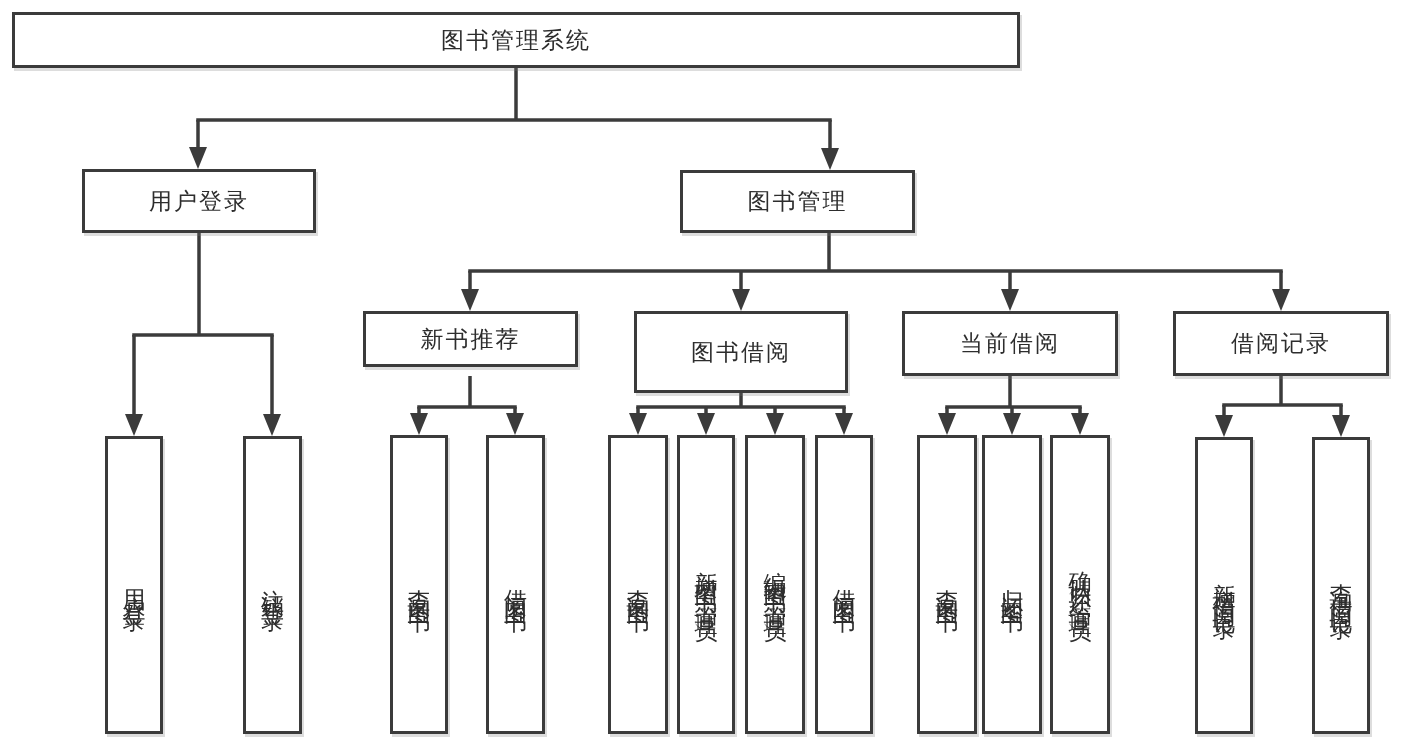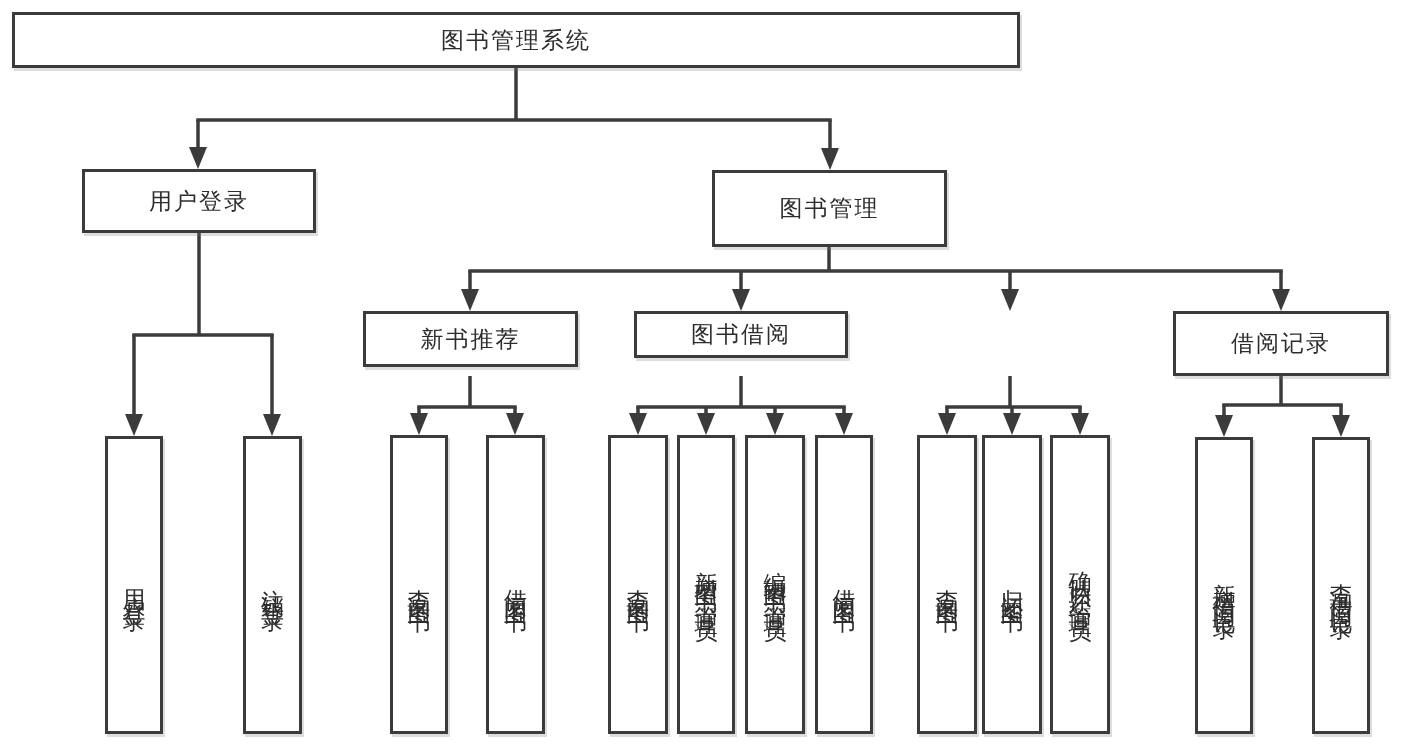--- a/index.html
+++ b/index.html
@@ -136,28 +136,31 @@
         <polygon points="1332,415 1350,415 1341,437" fill="#3b3b3b"></polygon>
       </g>
     </svg>
   <div id="nodes-layer">
       <div class="node node-h" style="left: 12px; top: 12px; width: 1008px; height: 56px; border-color: rgb(59, 59, 59);">
         <span class="node-label" style="color: rgb(45, 45, 45);">图书管理系统</span>
       </div>
       <div class="node node-h" style="left: 82px; top: 169px; width: 234px; height: 64px; border-color: rgb(59, 59, 59);">
         <span class="node-label" style="color: rgb(45, 45, 45);">用户登录</span>
       </div>
-      <div class="node node-h" style="left: 712px; top: 170px; width: 235px; height: 77px; border-color: rgb(59, 59, 59);">
+      <div class="node node-h" style="left: 680px; top: 170px; width: 235px; height: 63px; border-color: rgb(59, 59, 59);">
         <span class="node-label" style="color: rgb(45, 45, 45);">图书管理</span>
       </div>
       <div class="node node-h" style="left: 363px; top: 311px; width: 215px; height: 56px; border-color: rgb(59, 59, 59);">
         <span class="node-label" style="color: rgb(45, 45, 45);">新书推荐</span>
       </div>
-      <div class="node node-h" style="left: 634px; top: 311px; width: 214px; height: 47px; border-color: rgb(59, 59, 59);">
+      <div class="node node-h" style="left: 634px; top: 311px; width: 214px; height: 82px; border-color: rgb(59, 59, 59);">
         <span class="node-label" style="color: rgb(45, 45, 45);">图书借阅</span>
+      </div>
+      <div class="node node-h" style="left: 902px; top: 311px; width: 216px; height: 65px; border-color: rgb(59, 59, 59);">
+        <span class="node-label" style="color: rgb(45, 45, 45);">当前借阅</span>
       </div>
       <div class="node node-h" style="left: 1173px; top: 311px; width: 216px; height: 65px; border-color: rgb(59, 59, 59);">
         <span class="node-label" style="color: rgb(45, 45, 45);">借阅记录</span>
       </div>
       <div class="node node-v" style="left: 105px; top: 436px; width: 58px; height: 298px; border-color: rgb(59, 59, 59);">
         <span class="node-label" style="color: rgb(45, 45, 45);">用户登录</span>
       </div>
       <div class="node node-v" style="left: 243px; top: 436px; width: 59px; height: 298px; border-color: rgb(59, 59, 59);">
         <span class="node-label" style="color: rgb(45, 45, 45);">注销登录</span>
       </div>

